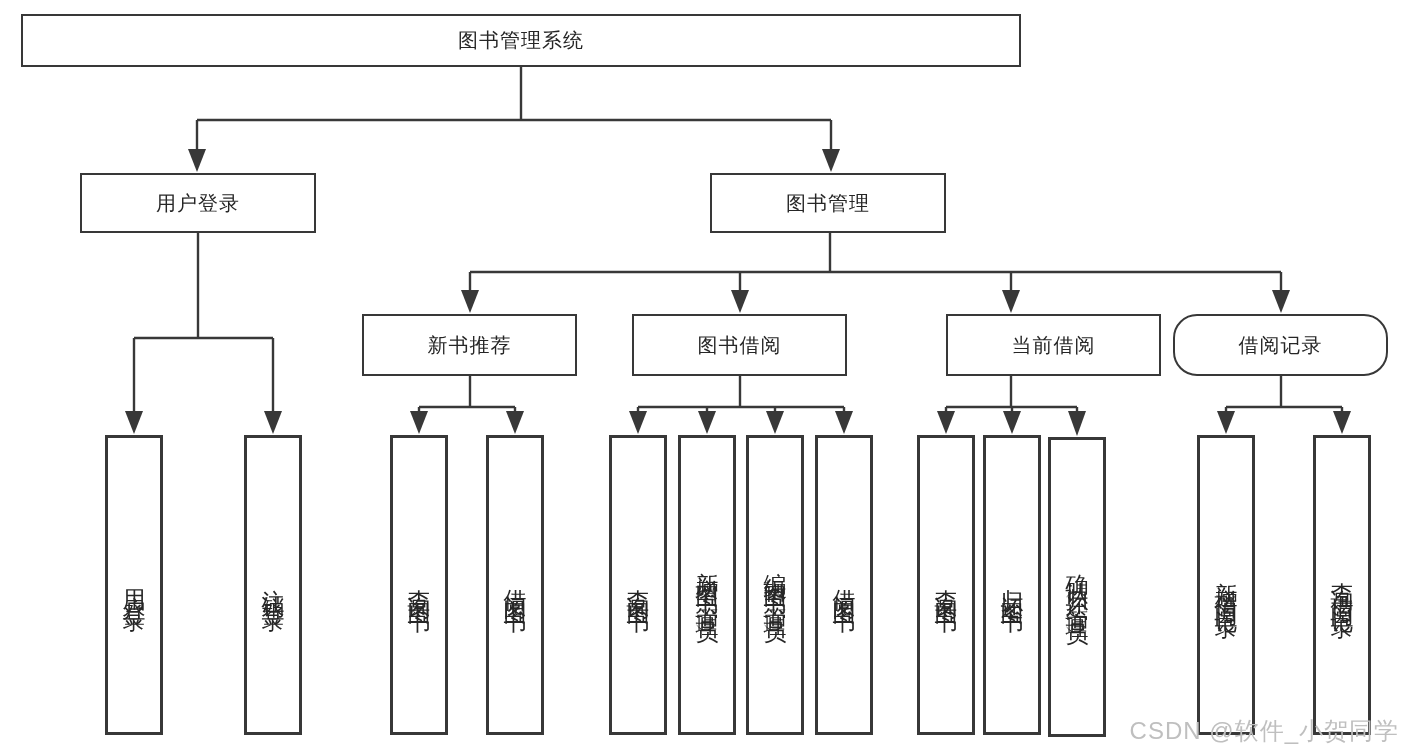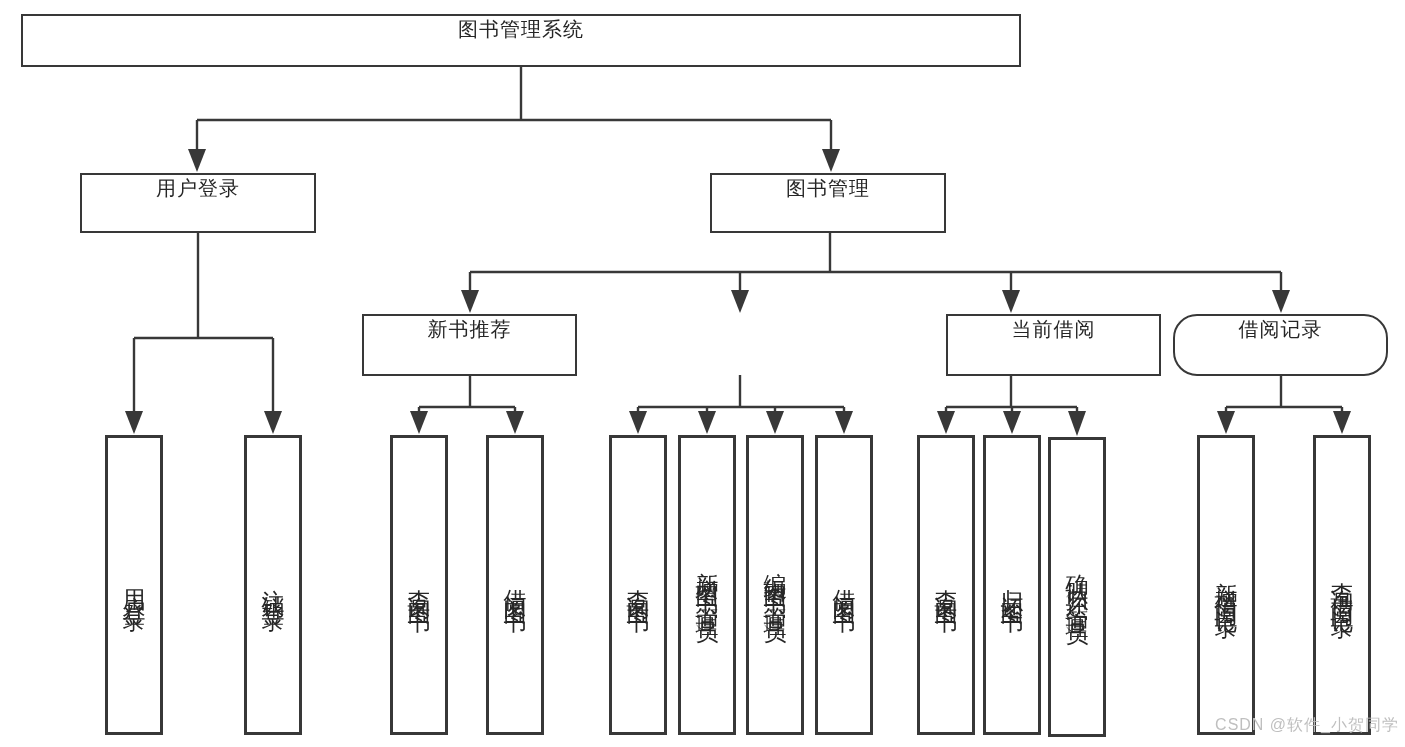--- a/index.html
+++ b/index.html
@@ -15,21 +15,21 @@
     position: absolute;
     left: 0; top: 0;
     width: 1405px; height: 747px;
   }
   .node {
     position: absolute;
     box-sizing: border-box;
     border: 2.5px solid #383838;
     background: #ffffff;
     display: flex;
-    align-items: flex-start;
+    align-items: center;
     justify-content: center;
     font-size: 20px;
     color: #262626;
     letter-spacing: 1px;
   }
   .node.root   { left: 21px;  top: 14px;  width: 1000px; height: 53px; }
   .node.lv2-a  { left: 80px;  top: 173px; width: 236px;  height: 60px; }
   .node.lv2-b  { left: 710px; top: 173px; width: 236px;  height: 60px; }
   .node.lv3    { top: 314px; width: 215px; height: 62px; }
   .node.lv3-a  { left: 362px; }
@@ -67,21 +67,21 @@
   .lf-7  { left: 815px; }
   .lf-8  { left: 917px; }
   .lf-9  { left: 983px; }
   .lf-10 { left: 1048px; top: 437px; }
   .lf-11 { left: 1197px; }
   .lf-12 { left: 1313px; }
   .watermark {
     position: absolute;
     right: 6px;
     top: 715px;
-    font-size: 16px;
+    font-size: 24px;
     color: #bfbfbf;
     letter-spacing: 1px;
     pointer-events: none;
   }
 </style>
 </head>
 <body>
 
 <div class="canvas">
 
@@ -158,20 +158,23 @@
   <div class="node lv2-a">
     <span>用户登录</span>
   </div>
   <div class="node lv3 lv3-a">
     <span>新书推荐</span>
   </div>
 
   <div class="node lv2-b">
     <span>图书管理</span>
   </div>
+  <div class="node lv3 lv3-b">
+    <span>图书借阅</span>
+  </div>
   <div class="node lv3 lv3-c">
     <span>当前借阅</span>
   </div>
   <div class="node lv3 lv3-d">
     <span>借阅记录</span>
   </div>
 
   <div class="leaf lf-0">
     <span class="vtext">用户登录</span>
   </div>

